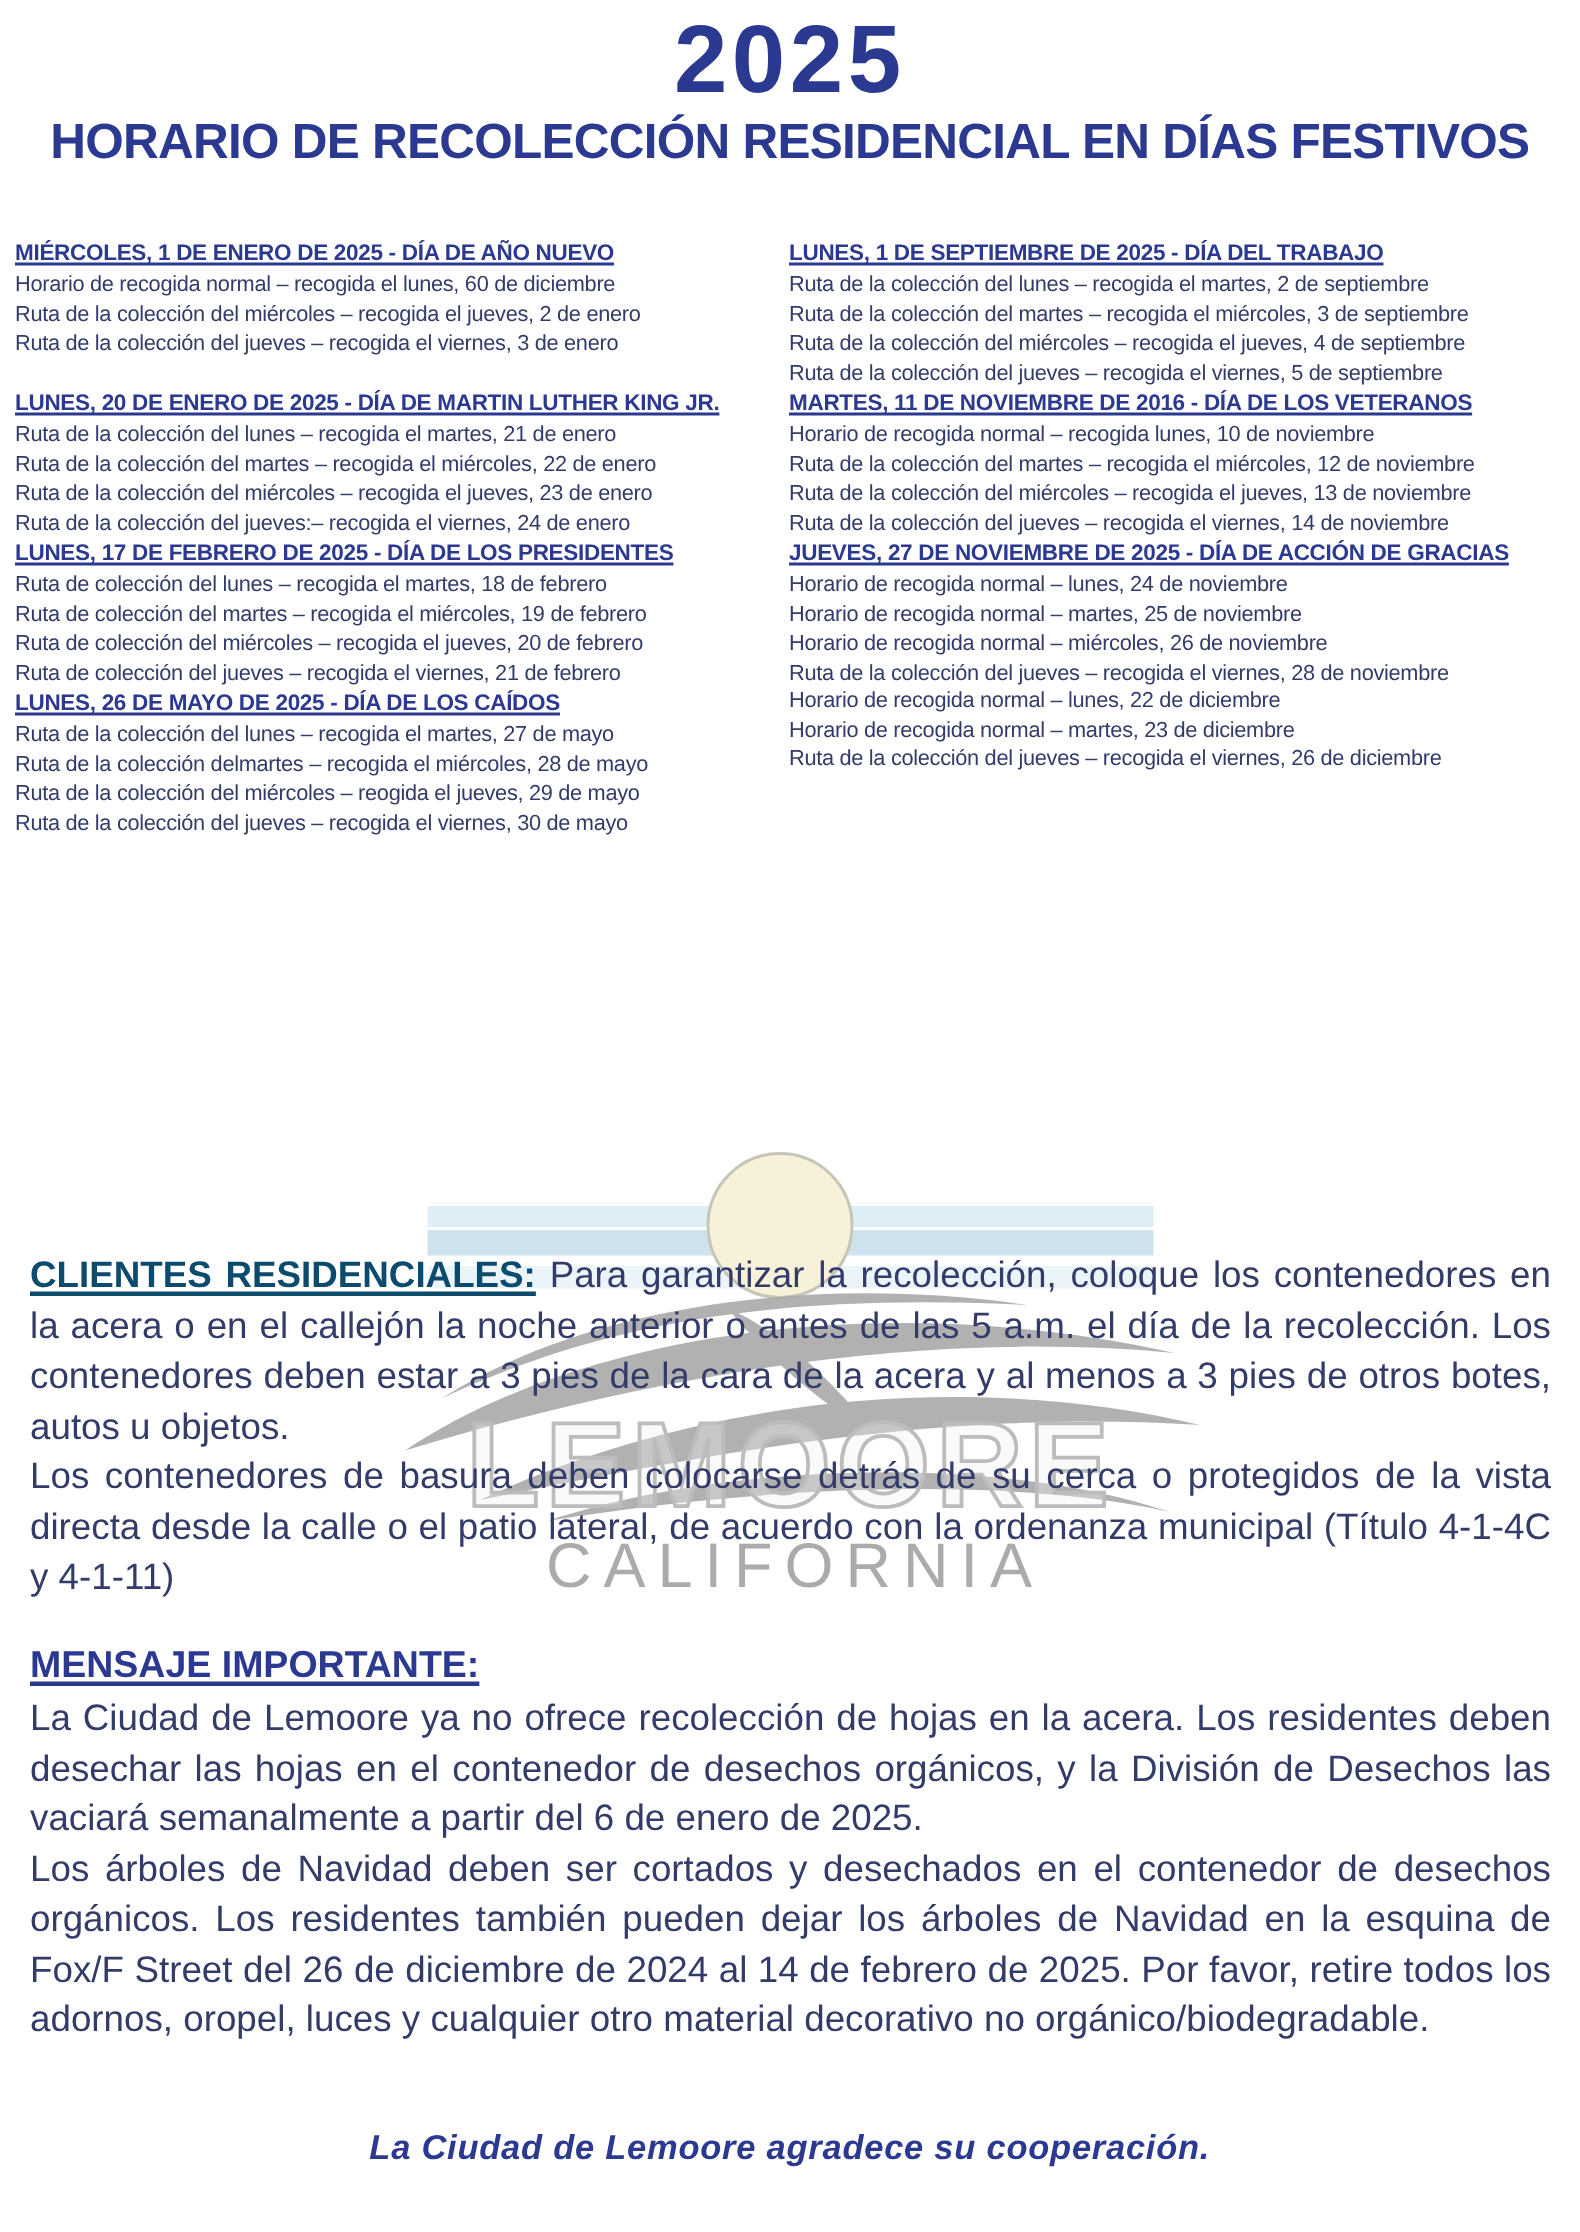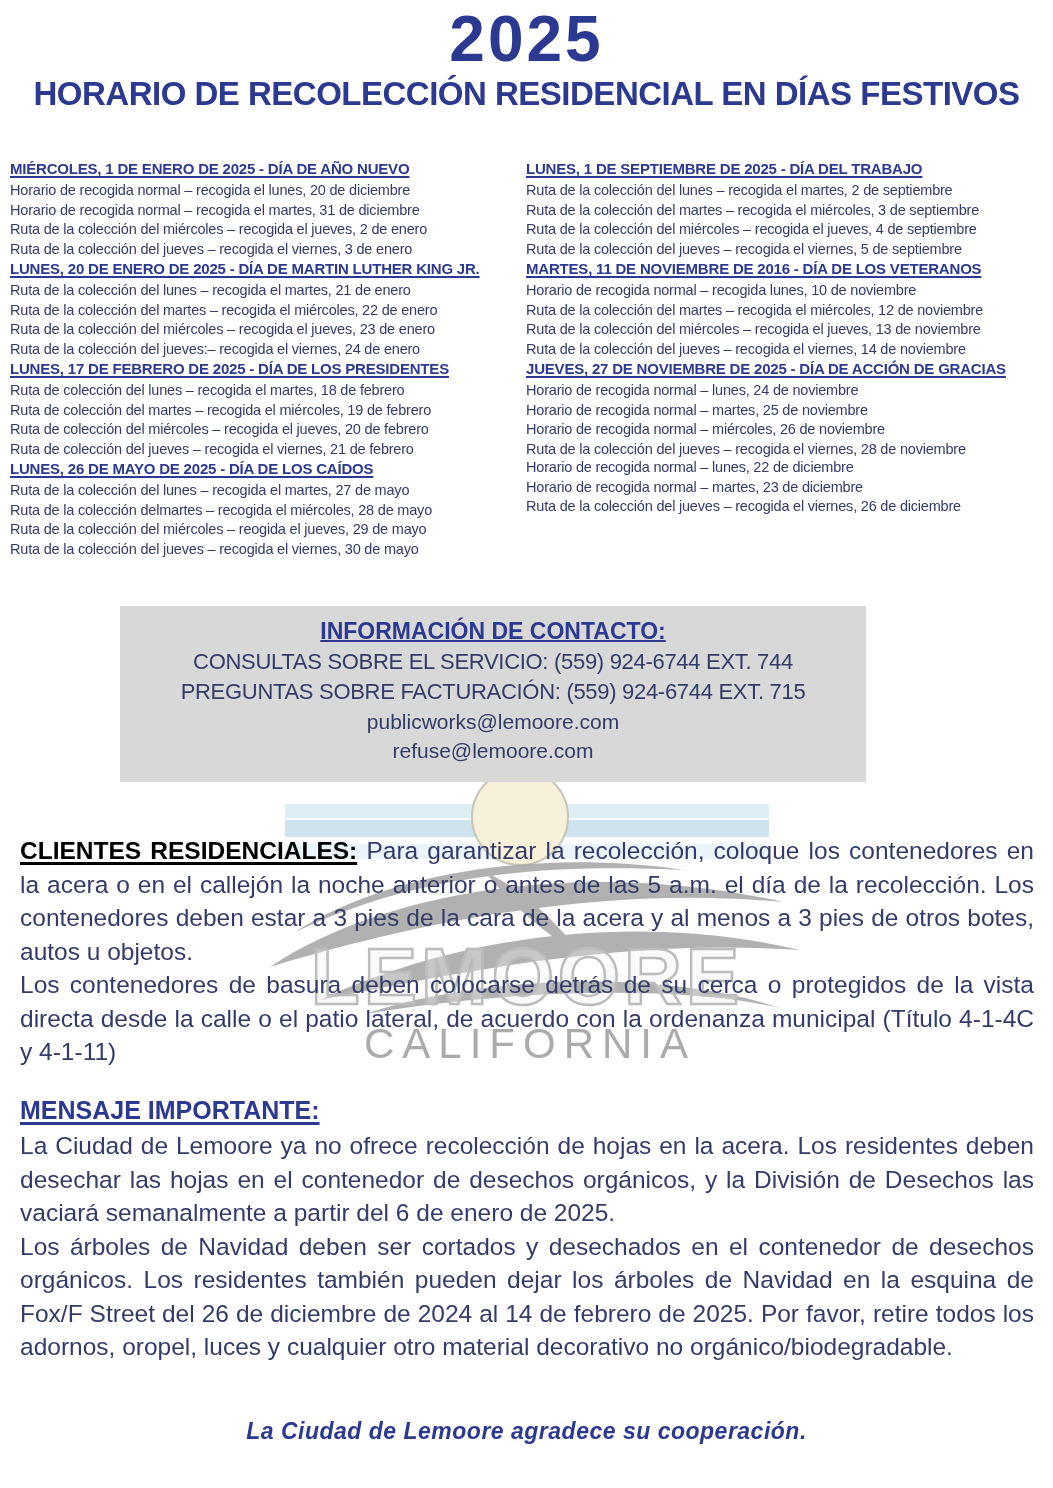--- a/index.html
+++ b/index.html
@@ -46,21 +46,21 @@
   .contact-email{font-size:21px;color:#333b69;line-height:29px;}
   
   .watermark{position:absolute;left:255px;top:762px;width:560px;height:310px;z-index:0;}
   
   .residential{
     position:absolute;left:20px;top:834px;width:1014px;z-index:1;
     font-size:24.5px;line-height:33.5px;color:#333b69;text-align:justify;
   }
   .residential p, .important p{margin:0;text-align:justify;}
   .runin{
-    font-weight:bold;color:#000000;
+    font-weight:bold;color:#0c4a6e;
     text-decoration:underline;text-decoration-thickness:2.5px;text-underline-offset:3px;
   }
   .important{
     position:absolute;left:20px;top:1094px;width:1014px;z-index:1;
     font-size:24.5px;line-height:33.5px;color:#333b69;
   }
   .important-heading{
     font-size:25px;font-weight:bold;color:#2b3990;line-height:32px;margin-bottom:3px;
     text-decoration:underline;text-decoration-thickness:2.5px;text-underline-offset:3px;
     text-align:left;
@@ -94,22 +94,21 @@
 
   <div class="header">
     <div class="year">2025</div>
     <div class="main-title">HORARIO DE RECOLECCIÓN RESIDENCIAL EN DÍAS FESTIVOS</div>
   </div>
 
   <div class="schedule">
     <div>
       <div class="sched-section">
         <div class="sec-heading">MIÉRCOLES, 1 DE ENERO DE 2025 - DÍA DE AÑO NUEVO</div>
-        <div class="sec-line">Horario de recogida normal – recogida el lunes, 20 de diciembre</div>
-        <div class="sec-line">Horario de recogida normal – recogida el martes, 31 de diciembre</div>
+        <div class="sec-line">Horario de recogida normal – recogida el lunes, 60 de diciembre</div>
         <div class="sec-line">Ruta de la colección del miércoles – recogida el jueves, 2 de enero</div>
         <div class="sec-line">Ruta de la colección del jueves – recogida el viernes, 3 de enero</div>
       </div>
       <div class="sched-section">
         <div class="sec-heading">LUNES, 20 DE ENERO DE 2025 - DÍA DE MARTIN LUTHER KING JR.</div>
         <div class="sec-line">Ruta de la colección del lunes – recogida el martes, 21 de enero</div>
         <div class="sec-line">Ruta de la colección del martes – recogida el miércoles, 22 de enero</div>
         <div class="sec-line">Ruta de la colección del miércoles – recogida el jueves, 23 de enero</div>
         <div class="sec-line">Ruta de la colección del jueves:– recogida el viernes, 24 de enero</div>
       </div>
@@ -151,27 +150,20 @@
         <div class="sec-line">Ruta de la colección del jueves – recogida el viernes, 28 de noviembre</div>
       </div>
       <div class="sched-section">
         <div class="sec-line">Horario de recogida normal – lunes, 22 de diciembre</div>
         <div class="sec-line">Horario de recogida normal – martes, 23 de diciembre</div>
         <div class="sec-line">Ruta de la colección del jueves – recogida el viernes, 26 de diciembre</div>
       </div>
     </div>
   </div>
 
-  <div class="contact-box">
-    <div class="contact-heading">INFORMACIÓN DE CONTACTO:</div>
-    <div class="contact-line">CONSULTAS SOBRE EL SERVICIO: (559) 924-6744 EXT. 744</div>
-    <div class="contact-line">PREGUNTAS SOBRE FACTURACIÓN: (559) 924-6744 EXT. 715</div>
-    <div class="contact-email">publicworks@lemoore.com</div>
-    <div class="contact-email">refuse@lemoore.com</div>
-  </div>
 
   <div class="residential">
     <p><span class="runin">CLIENTES RESIDENCIALES:</span> <span>Para garantizar la recolección, coloque los contenedores en la acera o en el callejón la noche anterior o antes de las 5 a.m. el día de la recolección. Los contenedores deben estar a 3 pies de la cara de la acera y al menos a 3 pies de otros botes, autos u objetos.</span></p>
     <p>Los contenedores de basura deben colocarse detrás de su cerca o protegidos de la vista directa desde la calle o el patio lateral, de acuerdo con la ordenanza municipal (Título 4-1-4C y 4-1-11)</p>
   </div>
 
   <div class="important">
     <div class="important-heading">MENSAJE IMPORTANTE:</div>
     <p>La Ciudad de Lemoore ya no ofrece recolección de hojas en la acera. Los residentes deben desechar las hojas en el contenedor de desechos orgánicos, y la División de Desechos las vaciará semanalmente a partir del 6 de enero de 2025.</p>
     <p>Los árboles de Navidad deben ser cortados y desechados en el contenedor de desechos orgánicos. Los residentes también pueden dejar los árboles de Navidad en la esquina de Fox/F Street del 26 de diciembre de 2024 al 14 de febrero de 2025. Por favor, retire todos los adornos, oropel, luces y cualquier otro material decorativo no orgánico/biodegradable.</p>

